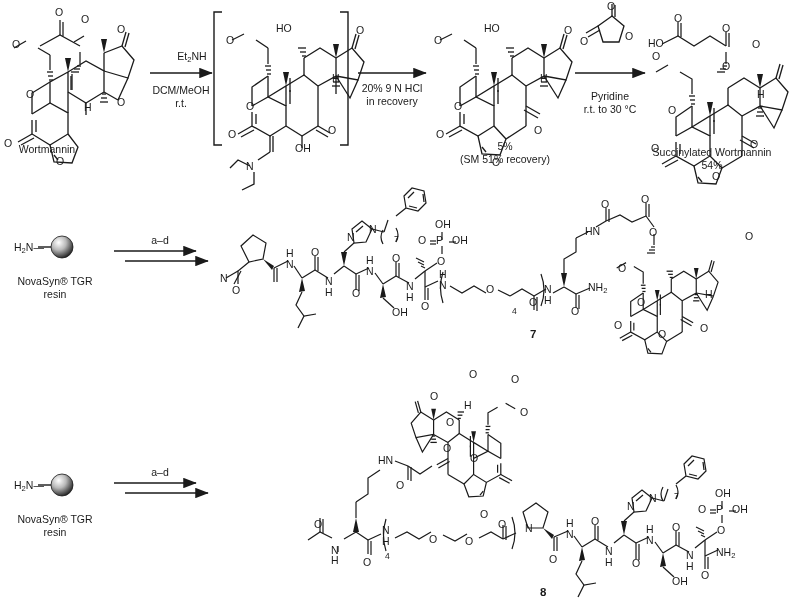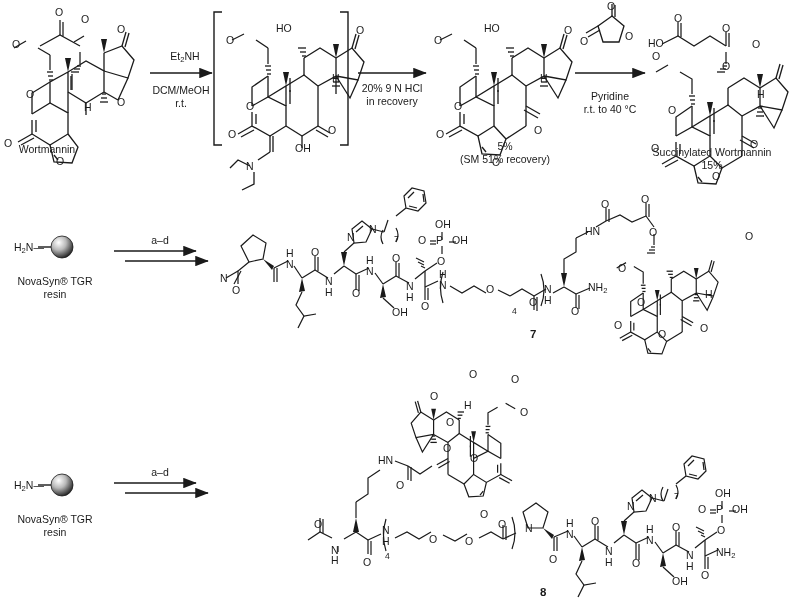--- a/index.html
+++ b/index.html
@@ -609,31 +609,31 @@
 <div class="lbl" style="left:722px;top:60px;">O</div>
 <div class="lbl" style="left:652px;top:50px;">O</div>
 <div class="lbl" style="left:668px;top:104px;">O</div>
 <div class="lbl" style="left:651px;top:142px;">O</div>
 <div class="lbl" style="left:752px;top:38px;">O</div>
 <div class="lbl" style="left:750px;top:138px;">O</div>
 <div class="lbl" style="left:712px;top:170px;">O</div>
 <div class="lbl" style="left:757px;top:88px;">H</div>
 
 <div class="lbl ctr" style="left:712px;top:146px;">Succinylated Wortmannin</div>
-<div class="lbl ctr" style="left:712px;top:159px;">15%</div>
-
-<div class="lbl ctr" style="left:185px;top:50px;"><span>Et</span><span class="sub">2</span><span>NH</span></div>
+<div class="lbl ctr" style="left:712px;top:159px;">54%</div>
+
+<div class="lbl ctr" style="left:192px;top:50px;"><span>Et</span><span class="sub">2</span><span>NH</span></div>
 <div class="lbl ctr" style="left:181px;top:84px;">DCM/MeOH</div>
 <div class="lbl ctr" style="left:181px;top:97px;">r.t.</div>
 
 <div class="lbl ctr" style="left:392px;top:82px;">20% 9 N HCl</div>
 <div class="lbl ctr" style="left:392px;top:95px;">in recovery</div>
 
 <div class="lbl ctr" style="left:610px;top:90px;">Pyridine</div>
-<div class="lbl ctr" style="left:610px;top:103px;">r.t. to 40 °C</div>
+<div class="lbl ctr" style="left:610px;top:103px;">r.t. to 30 °C</div>
 
 <div class="lbl" style="left:14px;top:241px;"><span>H</span><span class="sub">2</span><span>N—</span></div>
 <div class="lbl ctr" style="left:55px;top:275px;">NovaSyn® TGR</div>
 <div class="lbl ctr" style="left:55px;top:288px;">resin</div>
 <div class="lbl ctr" style="left:160px;top:234px;">a–d</div>
 
 <div class="lbl" style="left:220px;top:272px;">N</div>
 <div class="lbl" style="left:232px;top:284px;">O</div>
 <div class="lbl" style="left:286px;top:258px;">N</div>
 <div class="lbl" style="left:286px;top:247px;">H</div>

